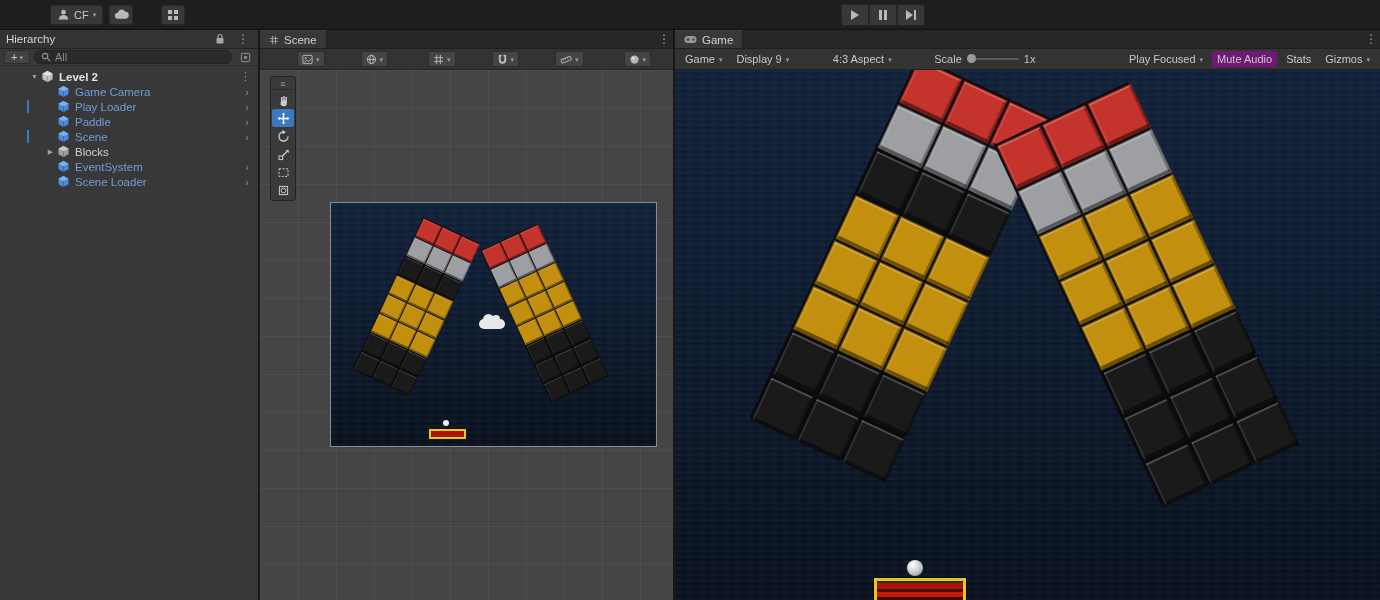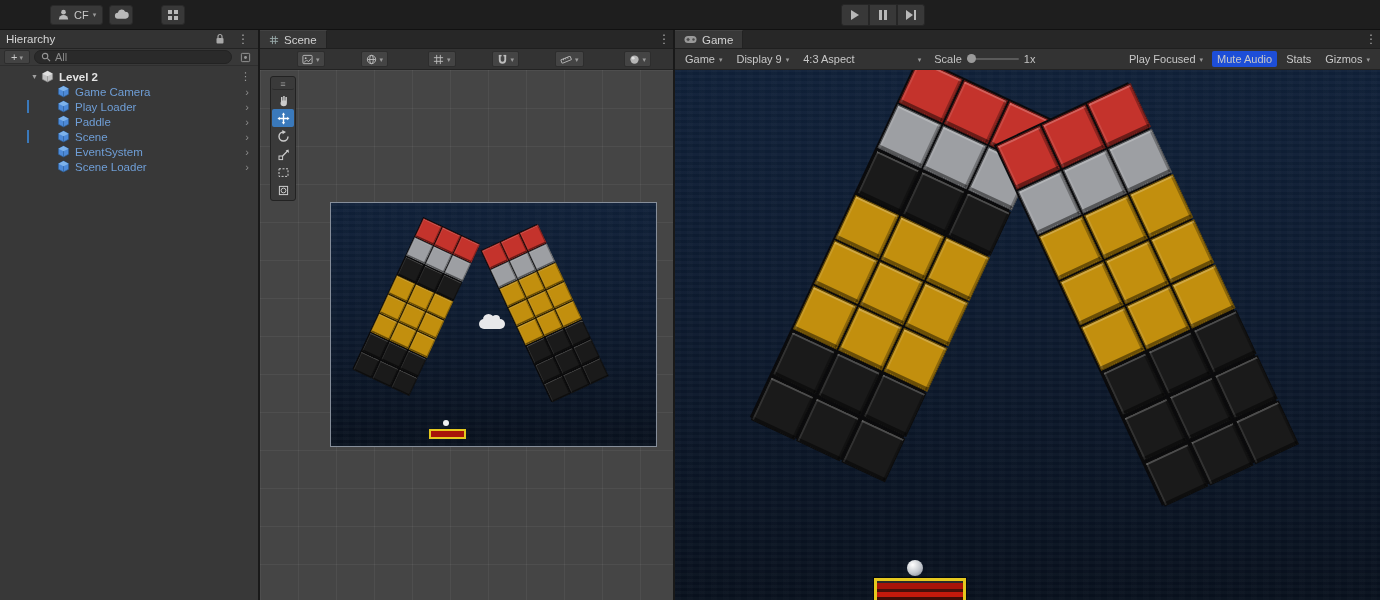--- a/index.html
+++ b/index.html
@@ -33,21 +33,21 @@
   .tab { background:#383838; padding:0 9px; display:flex; align-items:center; gap:5px; font-size:11.5px;
          color:#d2d2d2; border-top:1px solid #424242; border-right:1px solid #222; }
   .strip-fill { flex:1; }
   .kebab-btn { width:18px; display:flex; align-items:center; justify-content:center; color:#aaa; font-size:12px; }
 
   .mini-toolbar { height:21px; background:#333; border-bottom:1px solid #232323; display:flex; align-items:center; gap:4px; padding:0 5px; }
   .mini-btn { height:16px; background:#444; border:1px solid #2d2d2d; border-radius:2px; color:#c2c2c2;
               display:flex; align-items:center; gap:3px; padding:0 4px; font-size:11px;margin-left:32px; }
   .mini-btn.active { background:#456a8f; border-color:#2f4a66; color:#e8e8e8; }
   .flat-btn { height:16px; background:transparent; border:none; color:#c8c8c8; display:flex; align-items:center; gap:4px; padding:0 5px; font-size:11px; }
-  .flat-btn.hl { background:#1d4ed8; border-radius:2px; }
+  .flat-btn.hl { background:#701a75; border-radius:2px; }
   .tgap { width:18px; }
 
   
   .hierarchy-panel { width:260px; background:#383838; border-right:2px solid #191919; display:flex; flex-direction:column; }
   .panel-header { height:19px; background:#333; border-bottom:1px solid #232323; display:flex; align-items:center; padding:0 6px; gap:5px; }
   .panel-title { font-size:11.5px; color:#d6d6d6; }
   .search-row { height:17px; display:flex; align-items:center; gap:4px; padding:1px 4px; background:#383838; border-bottom:1px solid #2e2e2e; }
   .add-btn { width:26px; height:14px; background:#434343; border:1px solid #2d2d2d; border-radius:2px;
              display:flex; align-items:center; justify-content:center; gap:2px; color:#ccc; font-size:11px; }
   .search-box { flex:1; height:14px; background:#2a2a2a; border:1px solid #232323; border-radius:7px;
@@ -90,21 +90,21 @@
   .game-rect { position:absolute; left:70px; top:132px; width:327px; height:245px;
                border:1px solid rgba(215,220,225,.6); overflow:hidden; }
 
   
   .game-panel { flex:1; display:flex; flex-direction:column; background:#383838; }
   .game-content { position:relative; flex:1; overflow:hidden; }
 
   .scale-ctl { display:flex; align-items:center; gap:5px; color:#c4c4c4; font-size:11px; padding:0 4px; }
   .slider-track { position:relative; width:52px; height:2px; background:#5a5a5a; border-radius:1px; }
   .slider-knob { position:absolute; left:0; top:-4px; width:9px; height:9px; border-radius:50%; background:#9a9a9a; }
-  .wide { min-width:128px; justify-content:space-between; }
+  .wide { min-width:128px; justify-content:center; }
 
   
   .tower { position:absolute; display:grid; background:#0a0a0c; padding:2px; pointer-events:none; }
   .block { border:1px solid rgba(0,0,0,.55);
            box-shadow: inset 0 2px 0 rgba(255,255,255,.22), inset 2px 0 0 rgba(255,255,255,.10),
                        inset 0 -3px 0 rgba(0,0,0,.45), inset -2px 0 0 rgba(0,0,0,.28); }
   .paddle { position:absolute; left:199px; top:508px; width:92px; height:26px; border:3px solid #e5c81e;
             background:linear-gradient(180deg,#2b2b2b 0 2px,#a81409 2px 8px,#46100a 8px 11px,#c21a0c 11px 16px,#3c0d07 16px 20px);
             box-shadow:0 0 0 1px rgba(0,0,0,.55); }
   .ball { position:absolute; left:232px; top:490px; width:16px; height:16px; border-radius:50%;
@@ -269,20 +269,32 @@
                 <path d="M6 1 L10.7 3.4 V8.6 L6 11 L1.3 8.6 V3.4 Z" fill="#4d8ad8" stroke="#2c5d94" stroke-width="0.6"></path>
                 <path d="M1.3 3.4 L6 5.7 L10.7 3.4 L6 1 Z" fill="#7db2ea"></path>
                 <path d="M6 5.7 V11" stroke="#2c5d94" stroke-width="0.6"></path>
               </svg>
             </span>
             <span class="lbl-prefab">Scene</span>
             <span class="row-chevron">›</span>
           </div>
           <div class="tree-row">
             <span class="child-indent"></span>
+            <span class="expander">▶</span>
+            <span class="obj-icon">
+              <svg width="13" height="13" viewBox="0 0 12 12">
+                <path d="M6 1 L10.7 3.4 V8.6 L6 11 L1.3 8.6 V3.4 Z" fill="#9aa0a6" stroke="#6b7076" stroke-width="0.6"></path>
+                <path d="M1.3 3.4 L6 5.7 L10.7 3.4 L6 1 Z" fill="#c3c9cf"></path>
+                <path d="M6 5.7 V11" stroke="#6b7076" stroke-width="0.6"></path>
+              </svg>
+            </span>
+            <span class="lbl-plain">Blocks</span>
+          </div>
+          <div class="tree-row">
+            <span class="child-indent"></span>
             <span class="expander"></span>
             <span class="obj-icon">
               <svg width="13" height="13" viewBox="0 0 12 12">
                 <path d="M6 1 L10.7 3.4 V8.6 L6 11 L1.3 8.6 V3.4 Z" fill="#4d8ad8" stroke="#2c5d94" stroke-width="0.6"></path>
                 <path d="M1.3 3.4 L6 5.7 L10.7 3.4 L6 1 Z" fill="#7db2ea"></path>
                 <path d="M6 5.7 V11" stroke="#2c5d94" stroke-width="0.6"></path>
               </svg>
             </span>
             <span class="lbl-prefab">EventSystem</span>
             <span class="row-chevron">›</span>

